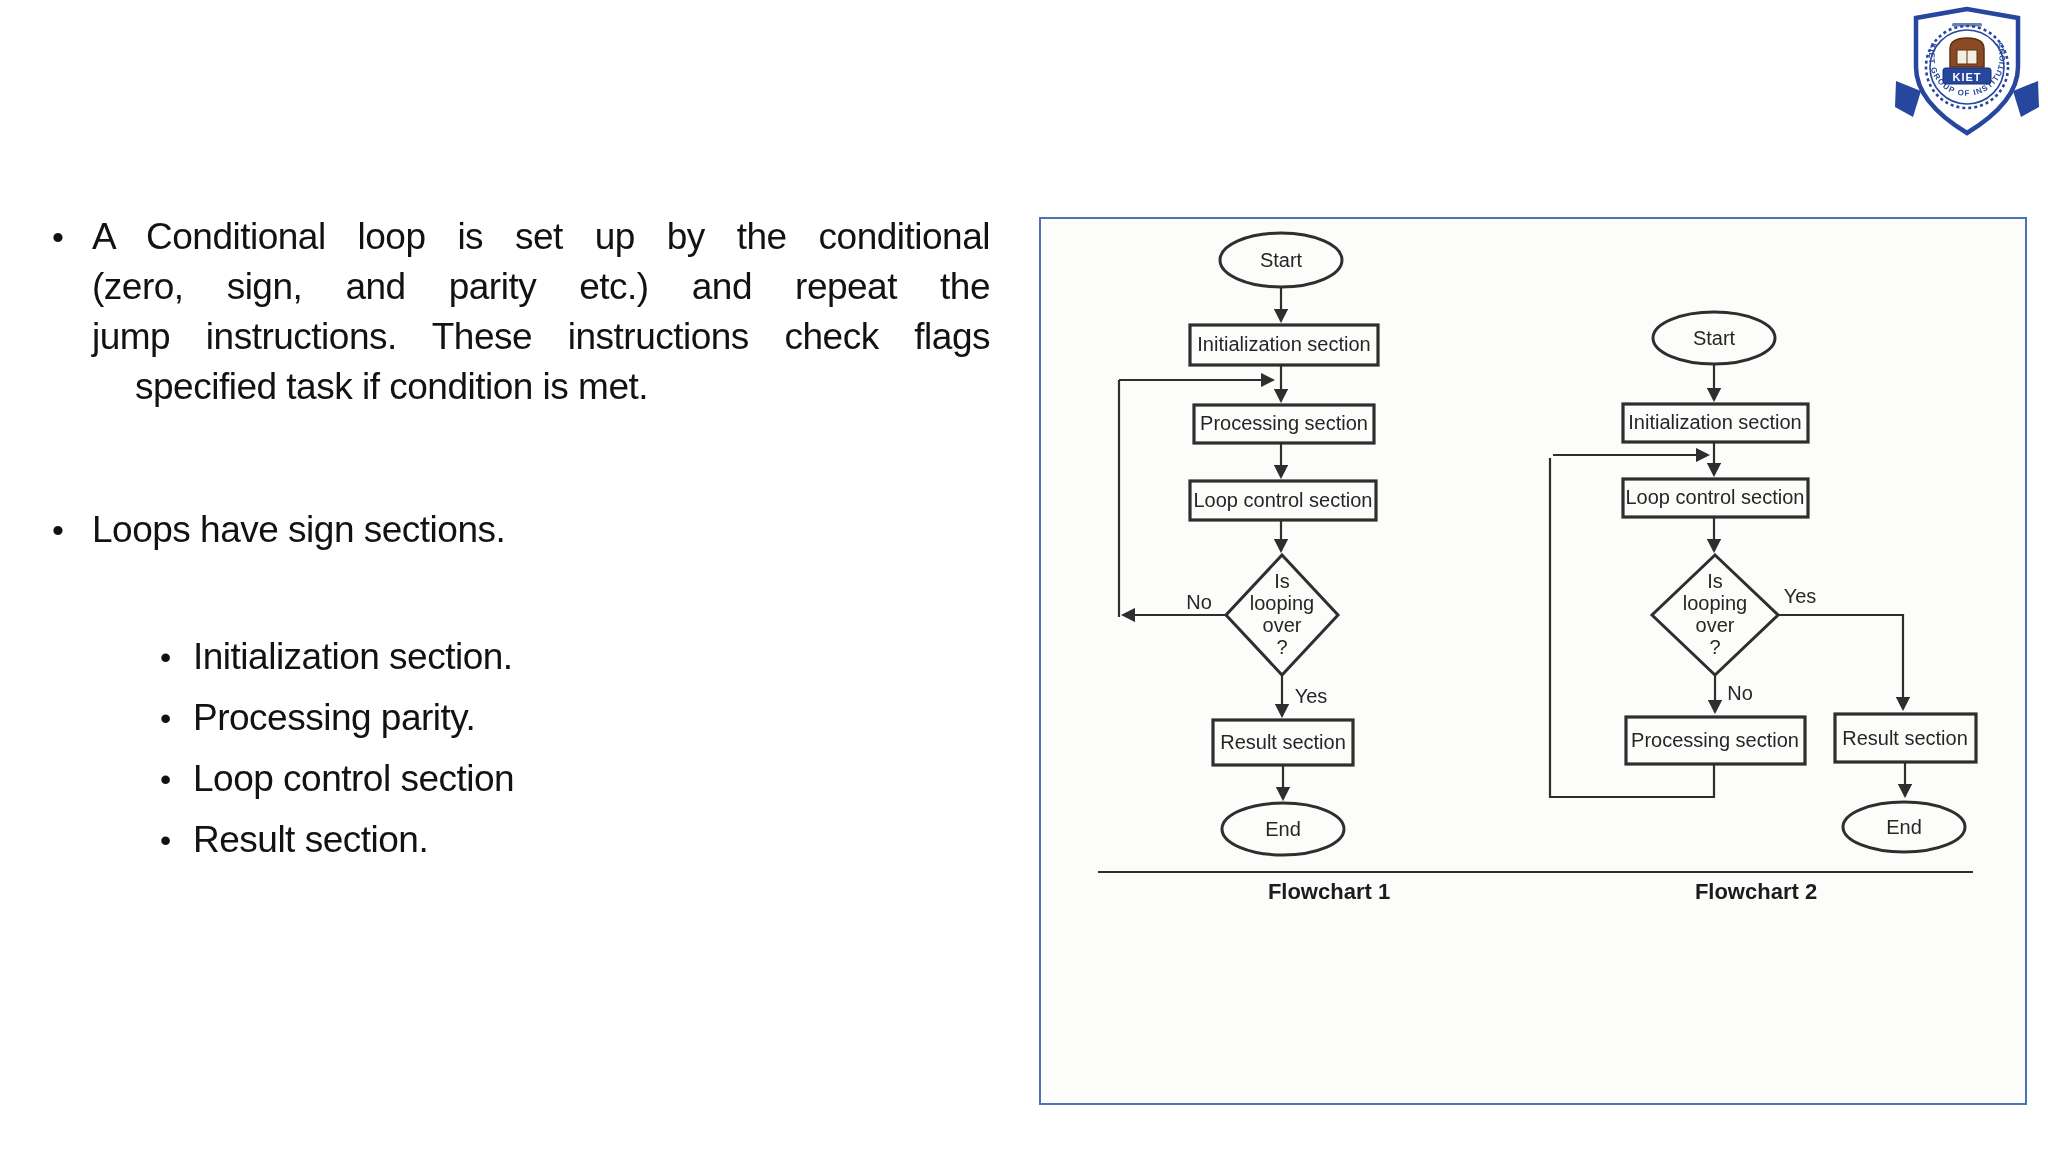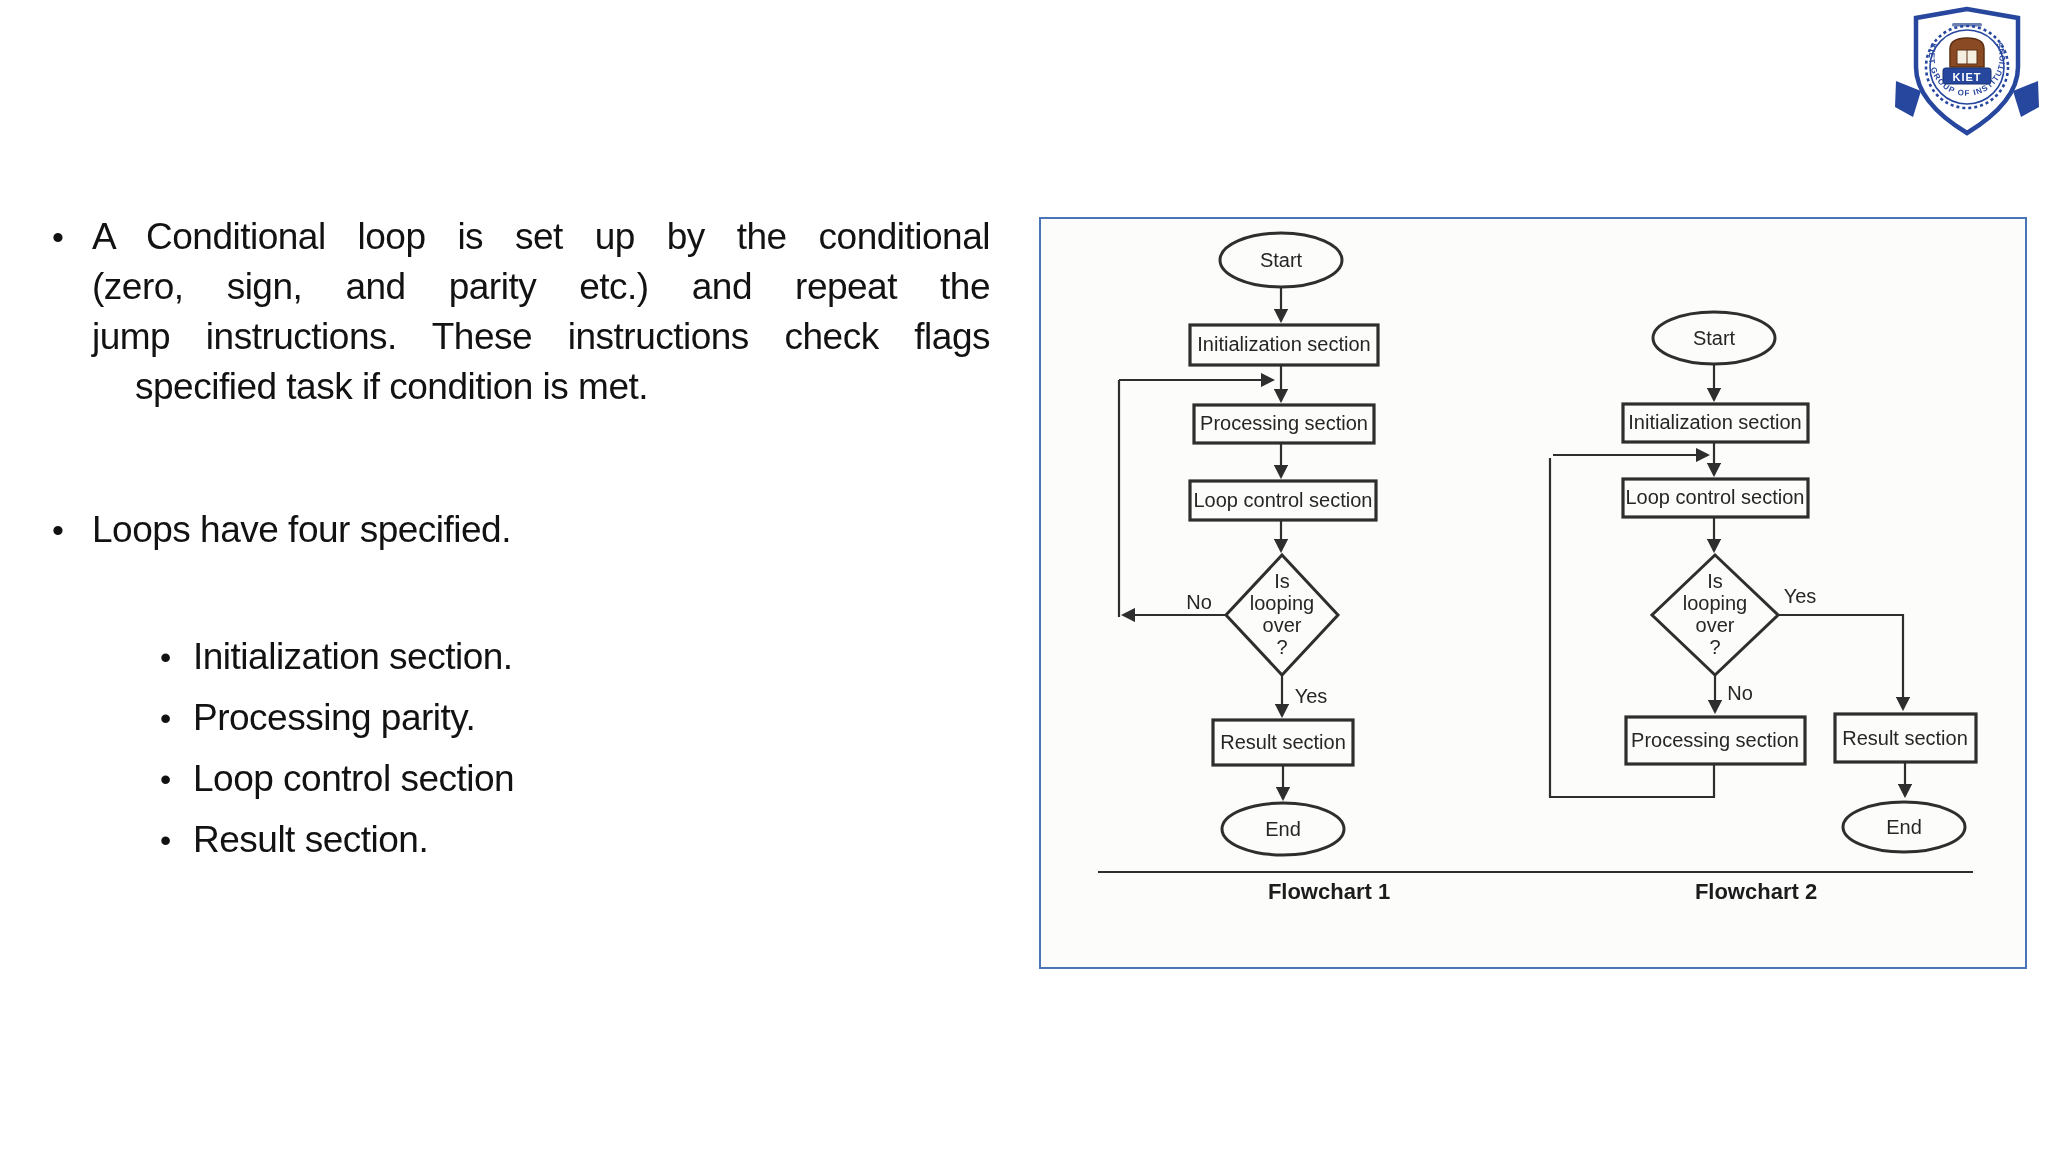--- a/index.html
+++ b/index.html
@@ -27,21 +27,21 @@
   .jline.last{text-align-last:left;margin-left:43px;}
   .b1{left:52px;top:212px;width:938px;}
   .b2{left:52px;top:505px;}
   .sub1{left:160px;top:632px;}
   .sub2{left:160px;top:693px;}
   .sub3{left:160px;top:754px;}
   .sub4{left:160px;top:815px;}
   .sub .btext{font-size:37px;}
   .figure{
     position:absolute;left:1039px;top:217px;
-    width:988px;height:752px;
+    width:988px;height:888px;
     border:2px solid #4a74b8;
     background:#fcfcfb;
     box-sizing:border-box;
   }
   .figure svg{display:block;}
   .fc-label{font-size:20px;fill:#262626;}
   .fc-caption{font-size:22px;font-weight:bold;fill:#1c1c1c;}
   .fc-shape{fill:#fcfcfb;stroke:#2e2e2e;}
   .fc-line{fill:none;stroke:#2e2e2e;stroke-width:2.2;}
   .logo{position:absolute;right:6px;top:5px;width:150px;height:132px;}
@@ -77,21 +77,21 @@
     <div class="btext" style="flex:1">
       <div class="jline">A Conditional loop is set up by the conditional</div>
       <div class="jline">(zero, sign, and parity etc.) and repeat the</div>
       <div class="jline">jump instructions. These instructions check flags</div>
       <div class="jline last">specified task if condition is met.</div>
     </div>
   </div>
 
   <div class="bullet-row b2">
     <span class="dot">•</span>
-    <div class="btext">Loops have four specified.</div>
+    <div class="btext">Loops have sign sections.</div>
   </div>
 
   <div class="bullet-row sub sub1">
     <span class="dot">•</span>
     <div class="btext">Initialization section.</div>
   </div>
   <div class="bullet-row sub sub2">
     <span class="dot">•</span>
     <div class="btext">Processing parity.</div>
   </div>

